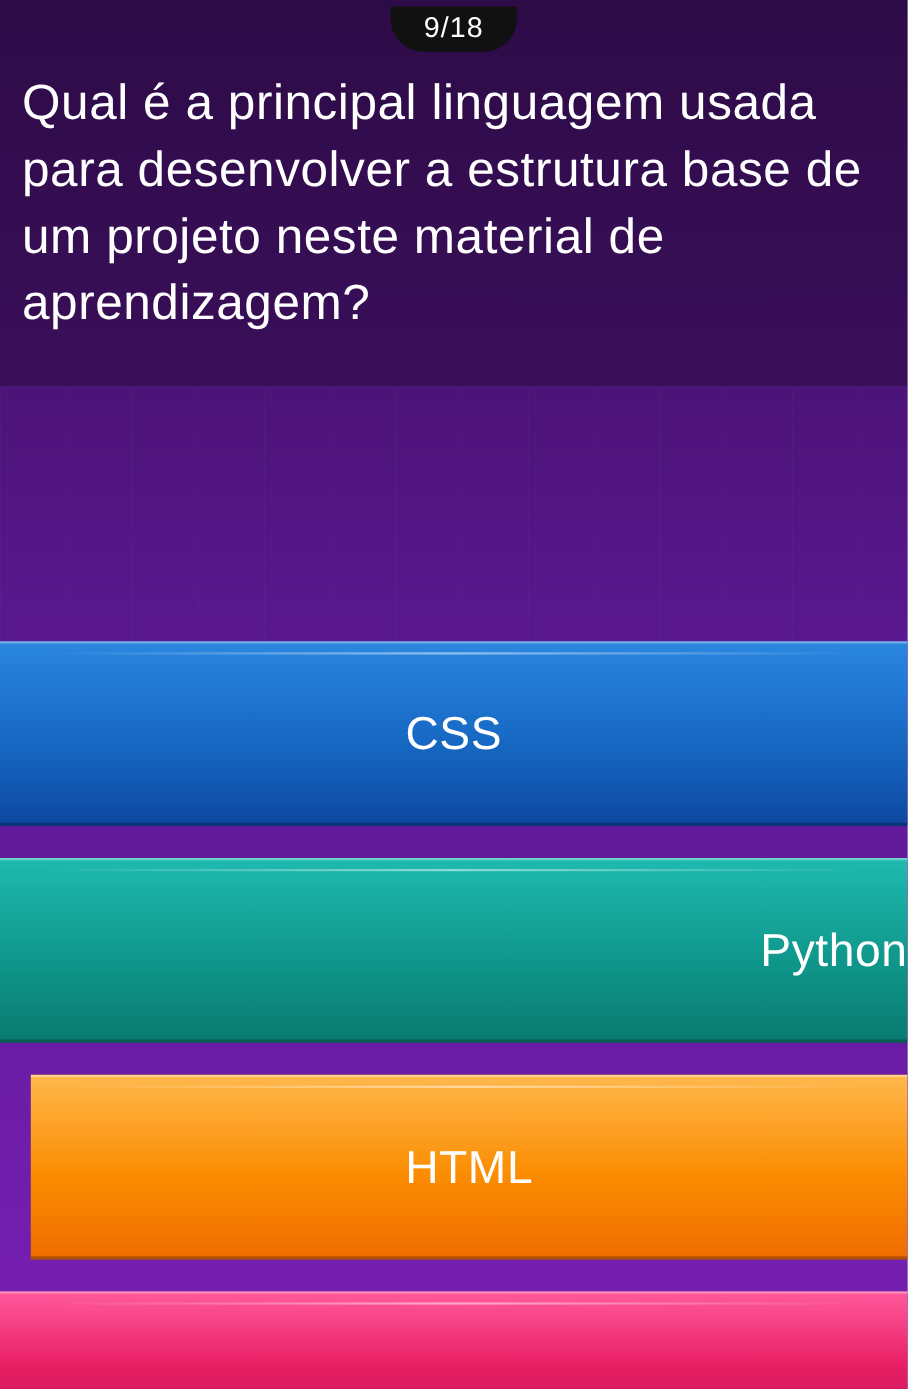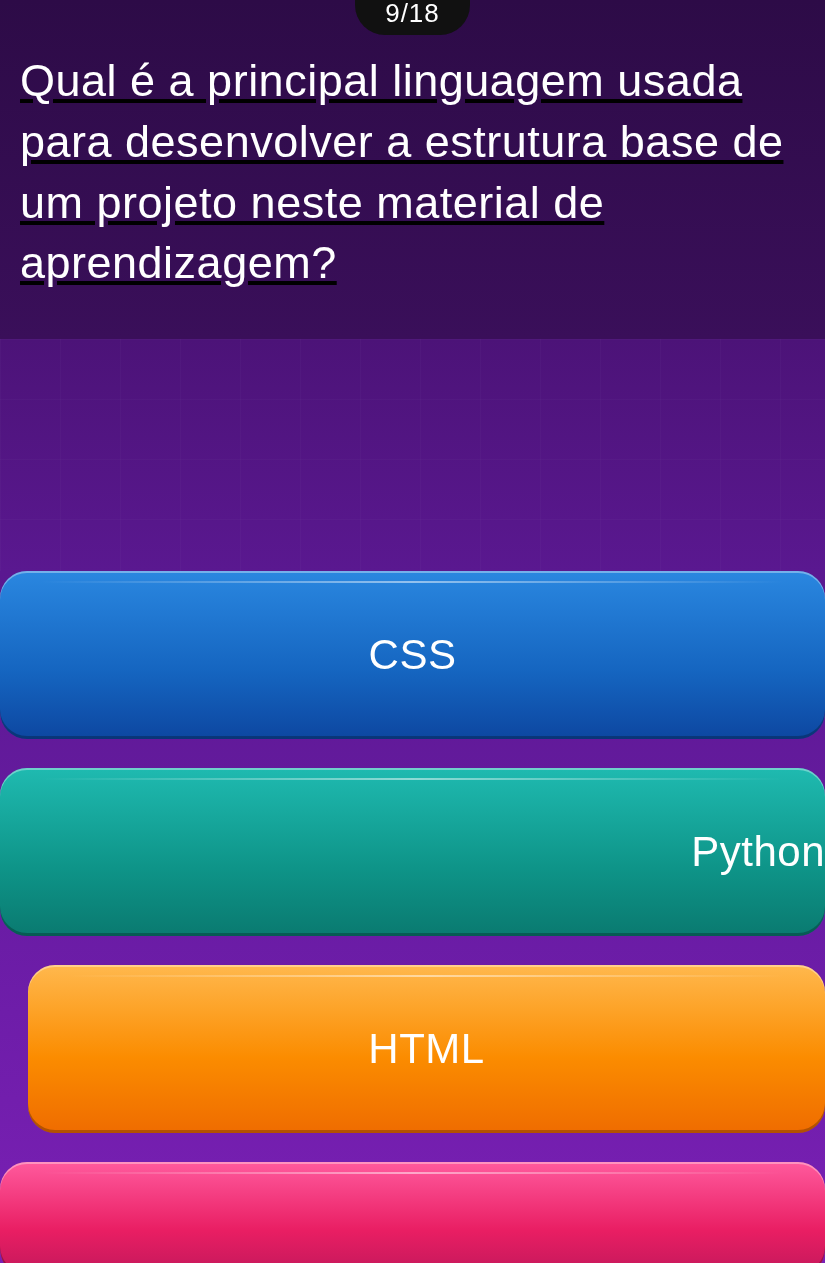--- a/index.html
+++ b/index.html
@@ -10,24 +10,23 @@
   body {
     width: 825px;
     height: 1263px;
     background: linear-gradient(180deg, #3a0f5a 0%, #4a1470 40%, #5a1880 100%);
     font-family: -apple-system, BlinkMacSystemFont, 'Segoe UI', 'Helvetica Neue', Arial, sans-serif;
     overflow: hidden;
     position: relative;
   }
   .header {
     text-align: center;
-    padding-top: 0;
+    padding-top: 12px;
     background: linear-gradient(180deg, #2d0b47 0%, #3a0f5a 100%);
     padding-bottom: 45px;
-    text-decoration: underline;
   }
   .counter-pill {
     display: inline-block;
     background: #111;
     color: #fff;
     border-radius: 0 0 30px 30px;
     padding: 4px 30px 6px 30px;
     font-size: 26px;
     font-weight: 500;
     letter-spacing: 1px;
@@ -63,21 +62,20 @@
     align-items: center;
     justify-content: center;
     color: #fff;
     font-size: 42px;
     font-weight: 400;
     margin-bottom: 29px;
     position: relative;
     box-shadow: inset 0 2px 0 rgba(255,255,255,0.35), inset 0 -3px 0 rgba(0,0,0,0.25);
     cursor: pointer;
     letter-spacing: 0.5px;
-    border-radius: 27px;
   }
   .answer:last-child {
     margin-bottom: 0;
     height: 114px;
     align-items: flex-end;
     padding-bottom: 12px;
   }
   .answer-blue {
     background: linear-gradient(180deg, #2a87e0 0%, #1565c0 60%, #0d47a1 100%);
   }

